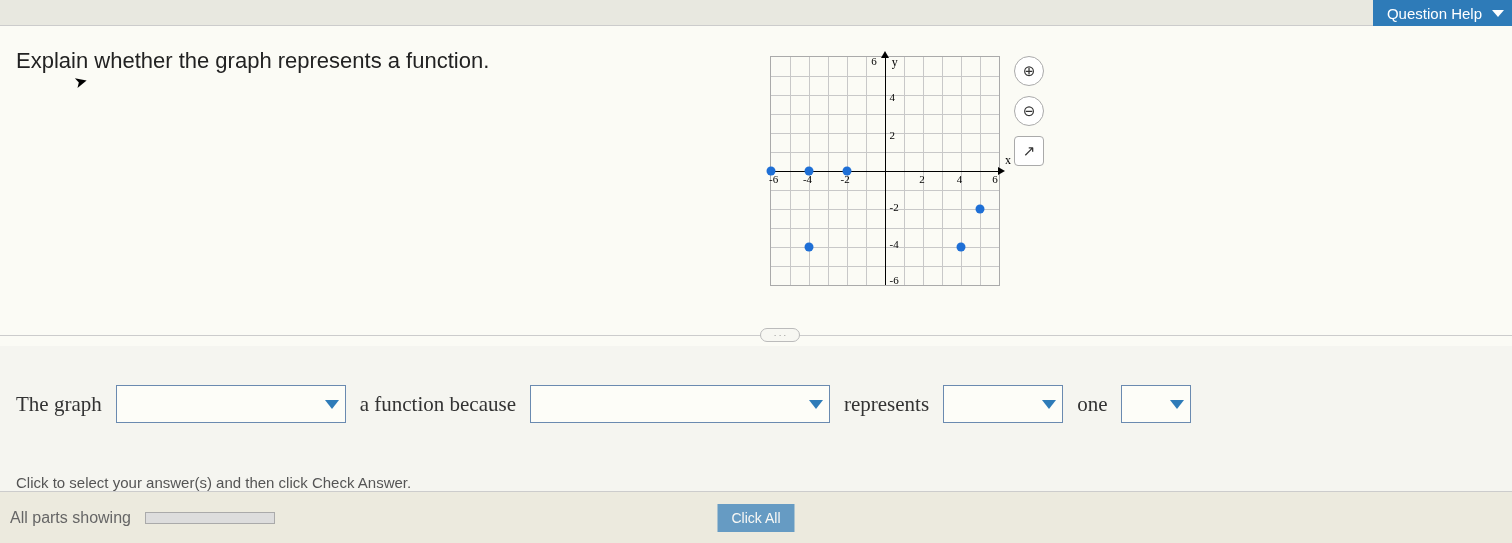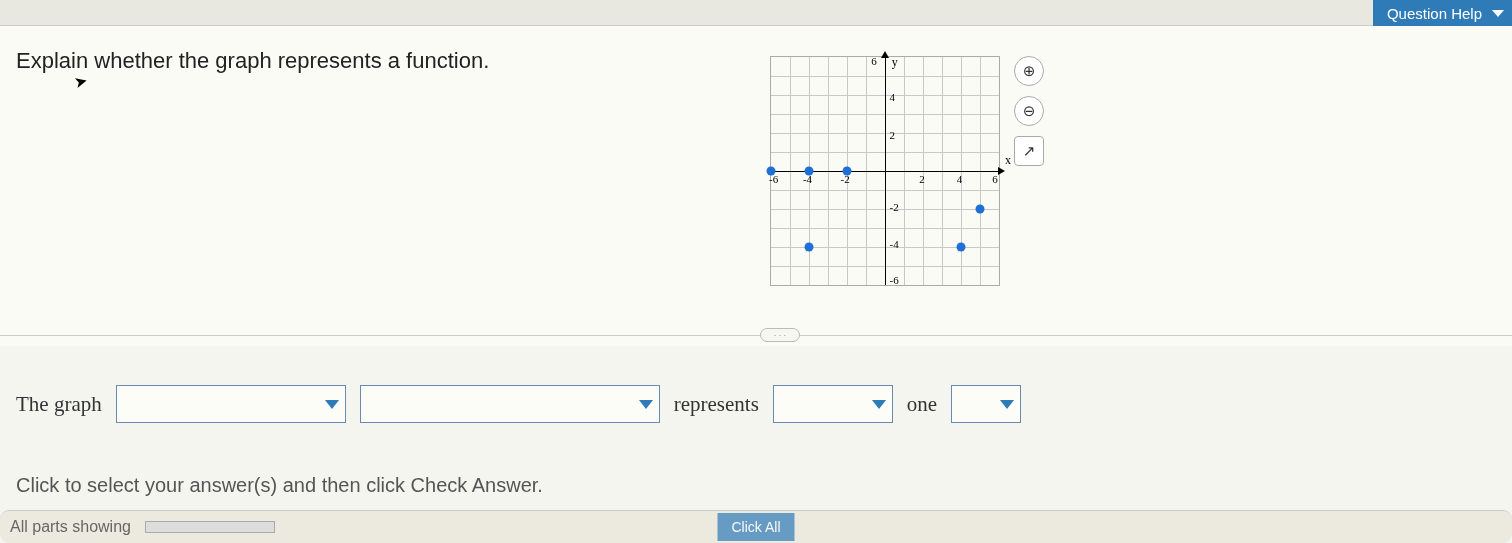--- a/index.html
+++ b/index.html
@@ -136,35 +136,34 @@
     .dd-tri {
       width: 0; height: 0;
       border-left: 7px solid transparent;
       border-right: 7px solid transparent;
       border-top: 9px solid #2e7bb8;
     }
     .footer-instr {
       position: absolute;
       left: 8px;
       top: 470px;
-      font-size: 20px;
+      font-size: 15px;
       color: #555;
       padding: 4px 8px;
     }
     .bottom-bar {
       position: absolute;
       left: 0; right: 0; bottom: 0;
-      height: 33px;
+      height: 52px;
       background: #eceade;
       border-top: 1px solid #ccc;
       display: flex;
       align-items: center;
       padding: 0 10px;
       gap: 14px;
-      border-radius: 9px;
     }
     .bottom-label { font-size: 16px; color: #666; }
     .progress {
       width: 130px; height: 12px;
       border: 1px solid #aaa;
       background: #ddd;
       position: relative;
     }
     .progress-fill { height: 100%; width: 0%; background: #2e7bb8; }
     .action-btn {
@@ -276,20 +275,21 @@
 </div>
 <div style="position:absolute;top:328px;left:760px" class="pill">
   <span>· · ·</span>
 </div>
 
 <div class="answer-row">
   <span>The graph</span>
   <div class="dropdown dd-wide">
     <span class="dd-tri"></span>
   </div>
+  <span>a function because</span>
   <div class="dropdown dd-med">
     <span class="dd-tri"></span>
   </div>
   <span>represents</span>
   <div class="dropdown dd-sm">
     <span class="dd-tri"></span>
   </div>
   <span>one</span>
   <div class="dropdown dd-xs">
     <span class="dd-tri"></span>

